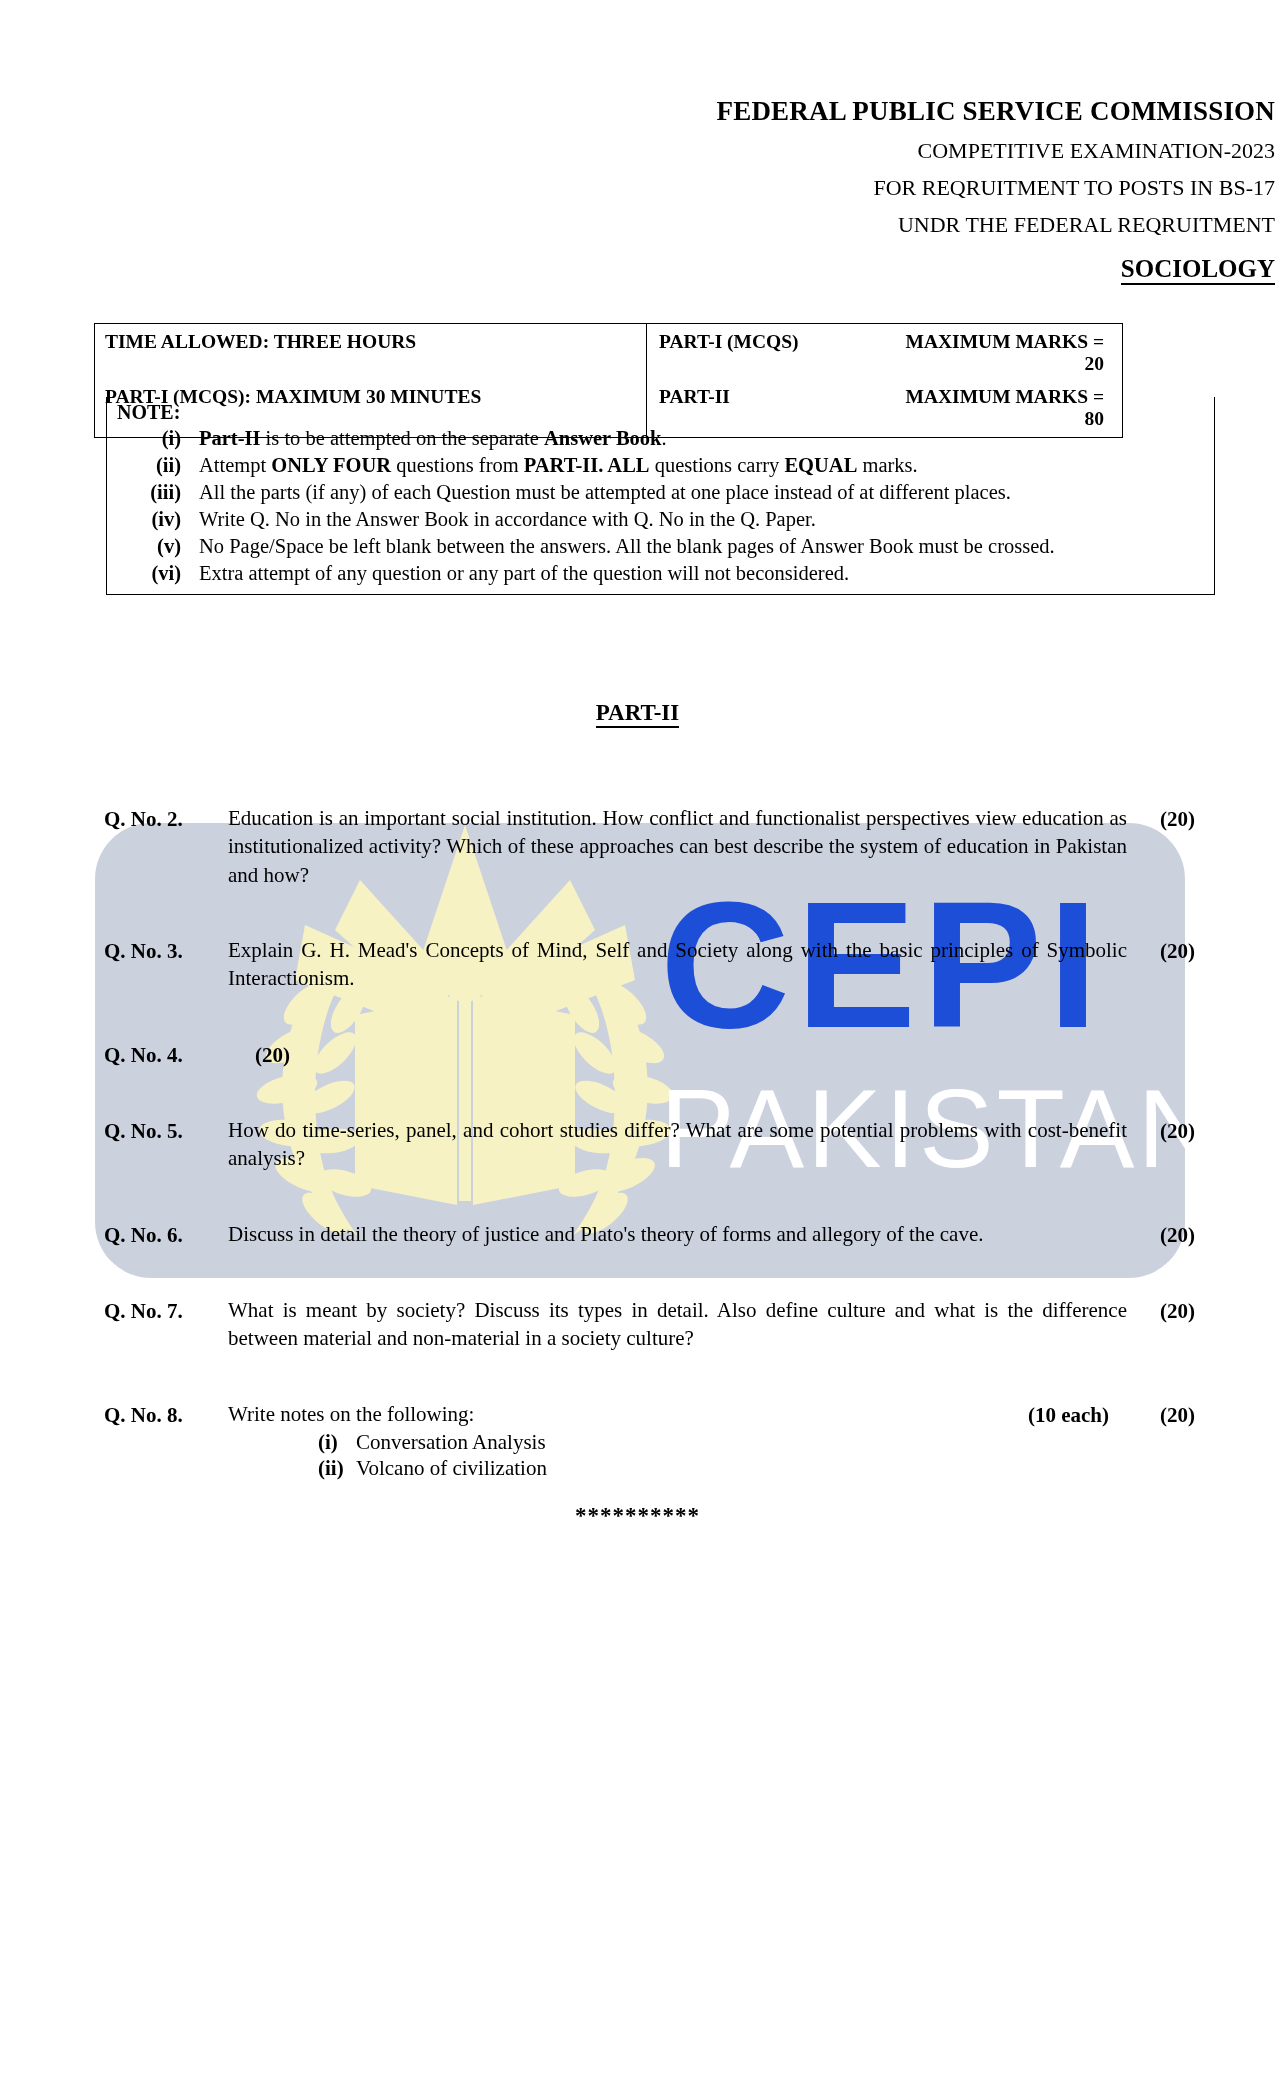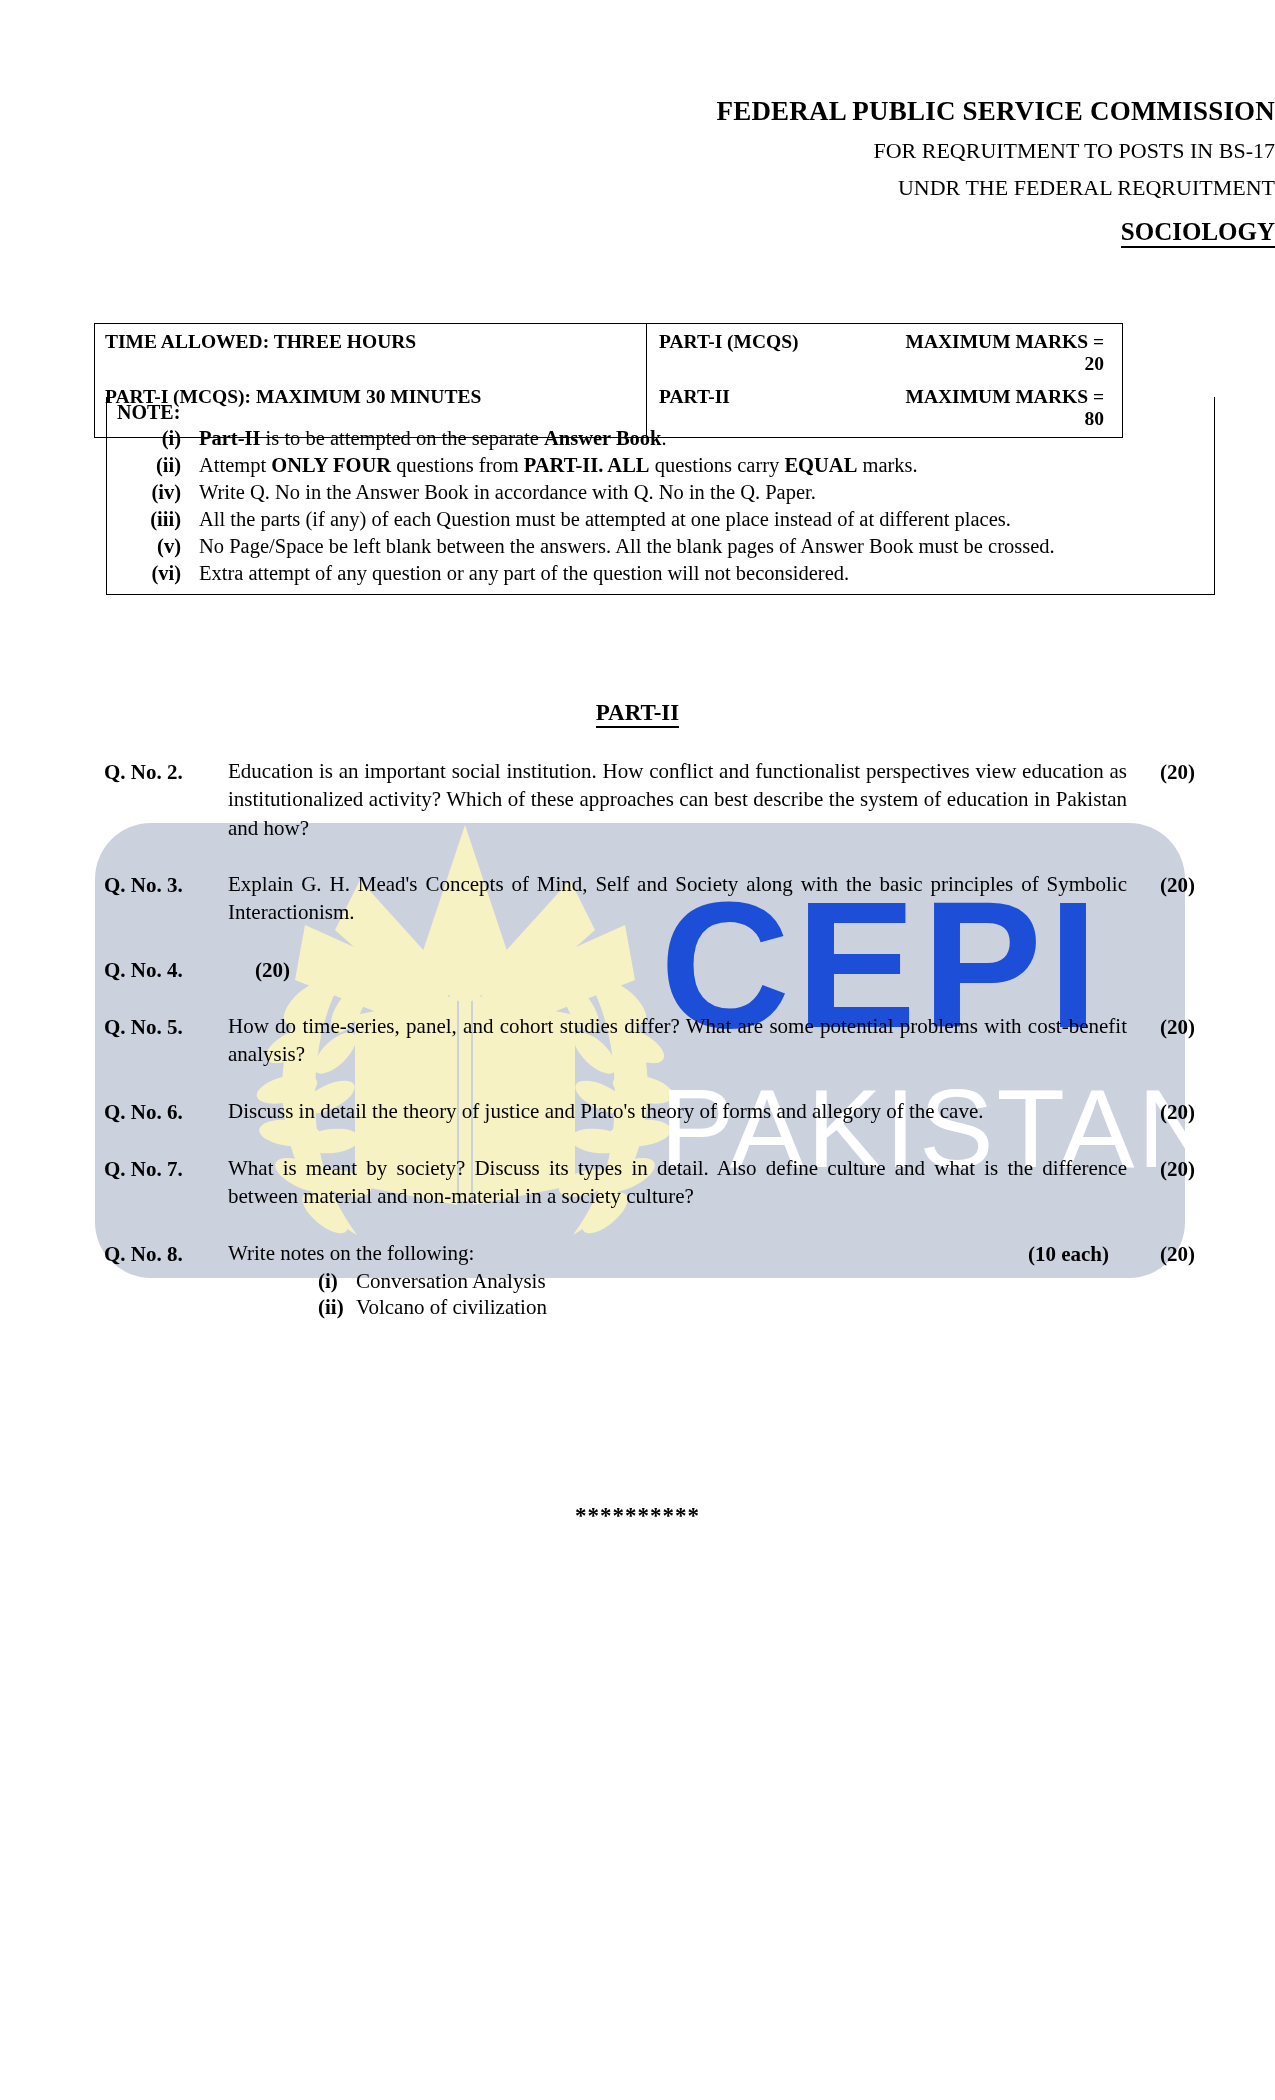--- a/index.html
+++ b/index.html
@@ -172,20 +172,21 @@
     position: absolute;
     left: 0;
     top: 757px;
     width: 1275px;
   }
   .q {
     display: flex;
     padding-left: 104px;
     padding-right: 80px;
     margin-bottom: 28px;
+    margin-top: 47px;
   }
   .q-label {
     width: 124px;
     min-width: 124px;
     font-weight: 700;
     font-size: 21px;
     line-height: 1.35;
     padding-top: 1px;
   }
   .q-body {
@@ -294,20 +295,21 @@
       </g>
     </svg>
     <div class="wm-cepi">CEPI</div>
     <div class="wm-pakistan">PAKISTAN</div>
   </div>
 
   <div class="content">
 
     <div class="hdr">
       <div class="hdr-main">FEDERAL PUBLIC SERVICE COMMISSION</div>
+      <div class="hdr-sub">COMPETITIVE EXAMINATION-2023</div>
       <div class="hdr-sub">FOR REQRUITMENT TO POSTS IN BS-17</div>
       <div class="hdr-sub">UNDR THE FEDERAL REQRUITMENT</div>
       <div class="hdr-subject"><span>SOCIOLOGY</span></div>
     </div>
 
     <div class="info-table">
       <div class="info-row r1">
         <div class="info-left">TIME ALLOWED: THREE HOURS</div>
         <div class="info-mid">PART-I (MCQS)</div>
         <div class="info-right">MAXIMUM MARKS = 20</div>
@@ -324,26 +326,26 @@
       <div id="note-items">
           <div class="note-item">
             <div class="note-num">(i)</div>
             <div class="note-txt"><b>Part-II</b> is to be attempted on the separate <b>Answer Book</b>.</div>
           </div>
           <div class="note-item">
             <div class="note-num">(ii)</div>
             <div class="note-txt">Attempt <b>ONLY FOUR</b> questions from <b>PART-II. ALL</b> questions carry <b>EQUAL</b> marks.</div>
           </div>
           <div class="note-item">
+            <div class="note-num">(iii)</div>
+            <div class="note-txt">All the parts (if any) of each Question must be attempted at one place instead of at different places.</div>
+          </div>
+          <div class="note-item">
             <div class="note-num">(iv)</div>
             <div class="note-txt">Write Q. No in the Answer Book in accordance with Q. No in the Q. Paper.</div>
-          </div>
-          <div class="note-item">
-            <div class="note-num">(iii)</div>
-            <div class="note-txt">All the parts (if any) of each Question must be attempted at one place instead of at different places.</div>
           </div>
           <div class="note-item">
             <div class="note-num">(v)</div>
             <div class="note-txt">No Page/Space be left blank between the answers. All the blank pages of Answer Book must be crossed.</div>
           </div>
           <div class="note-item">
             <div class="note-num">(vi)</div>
             <div class="note-txt">Extra attempt of any question or any part of the question will not beconsidered.</div>
           </div>
         </div>

